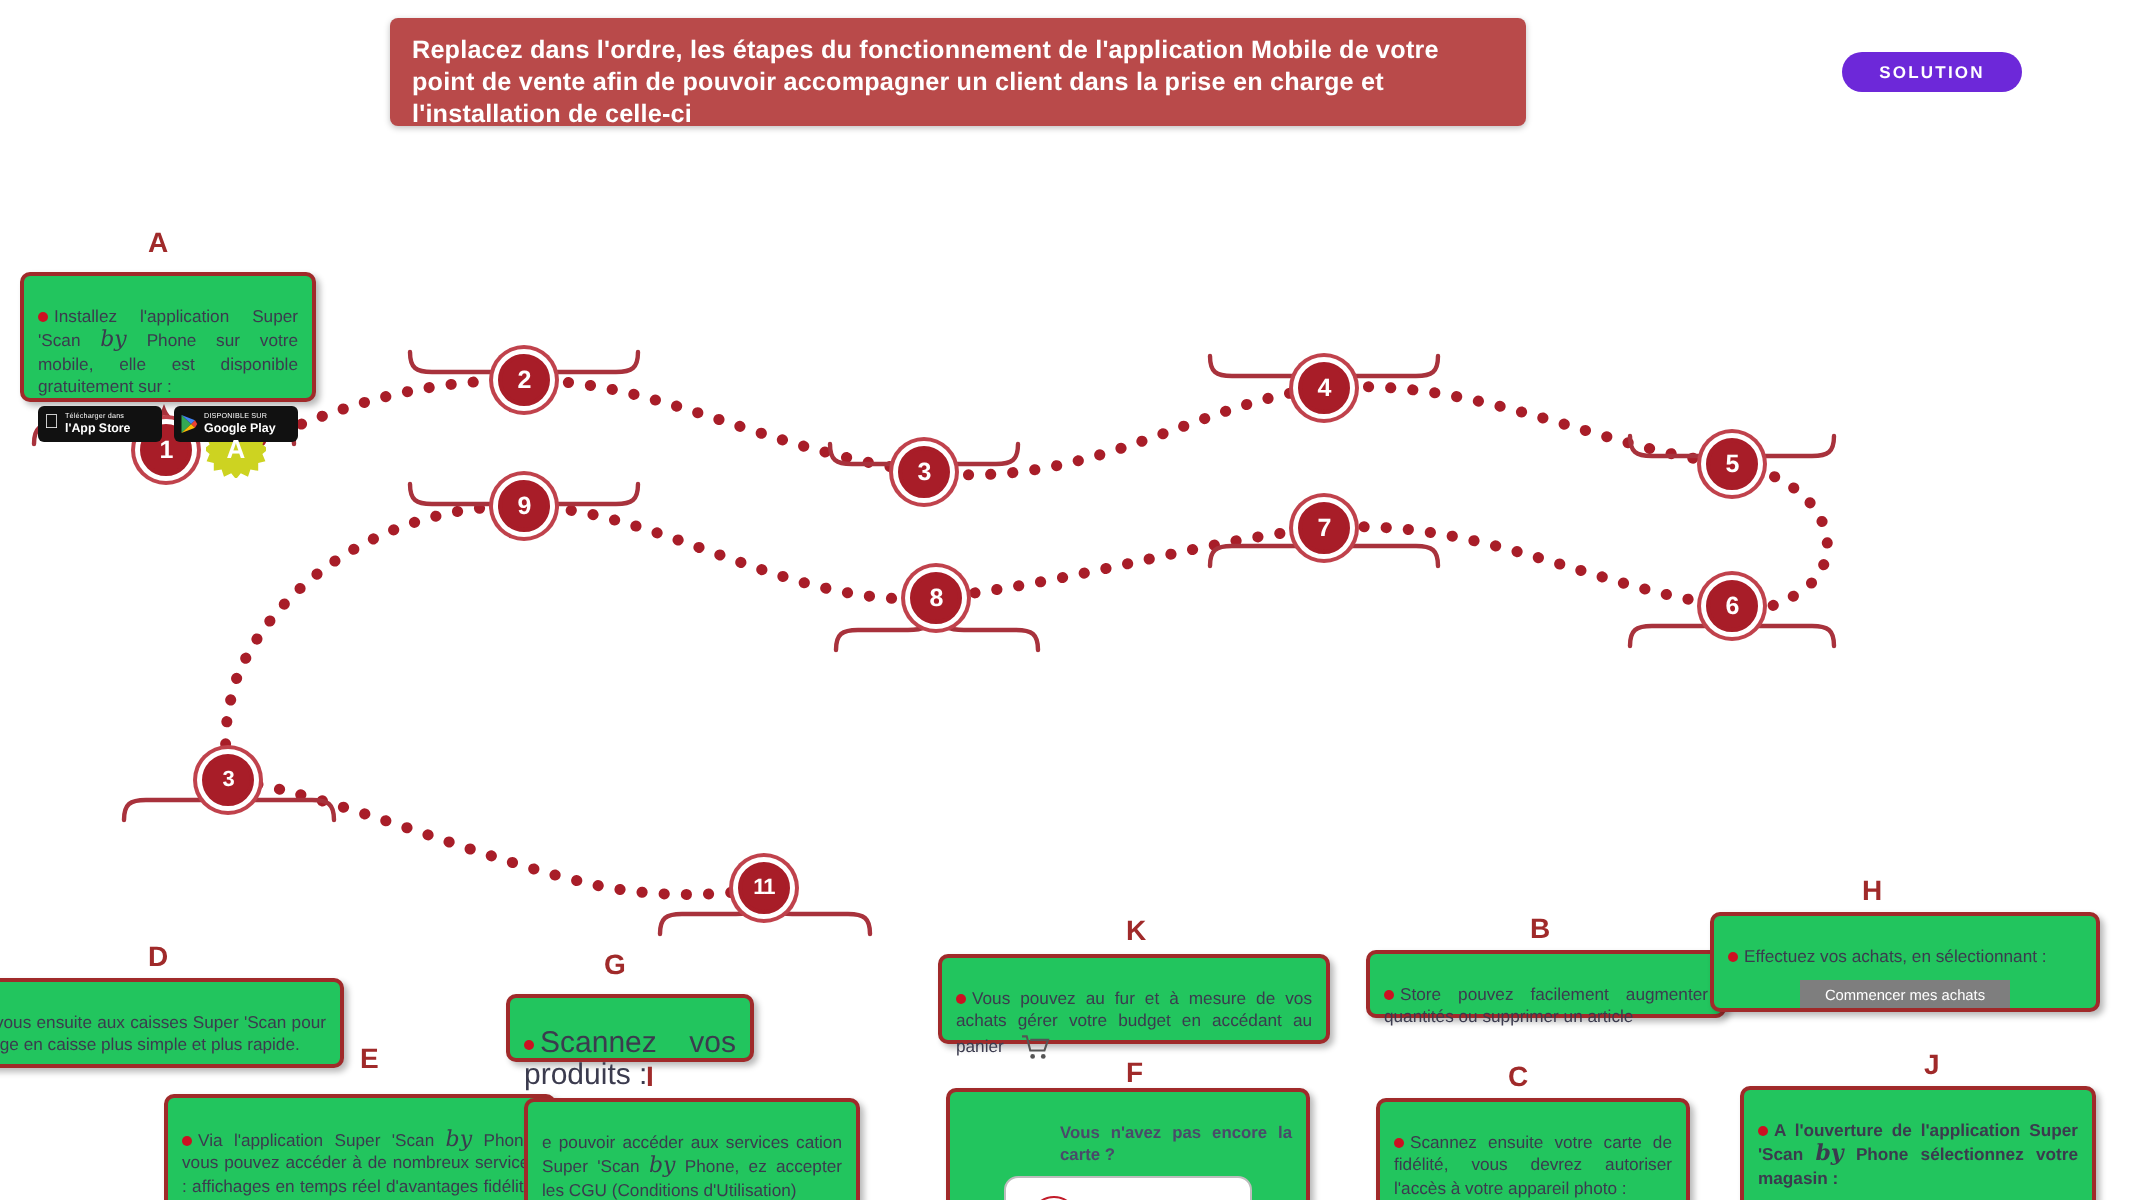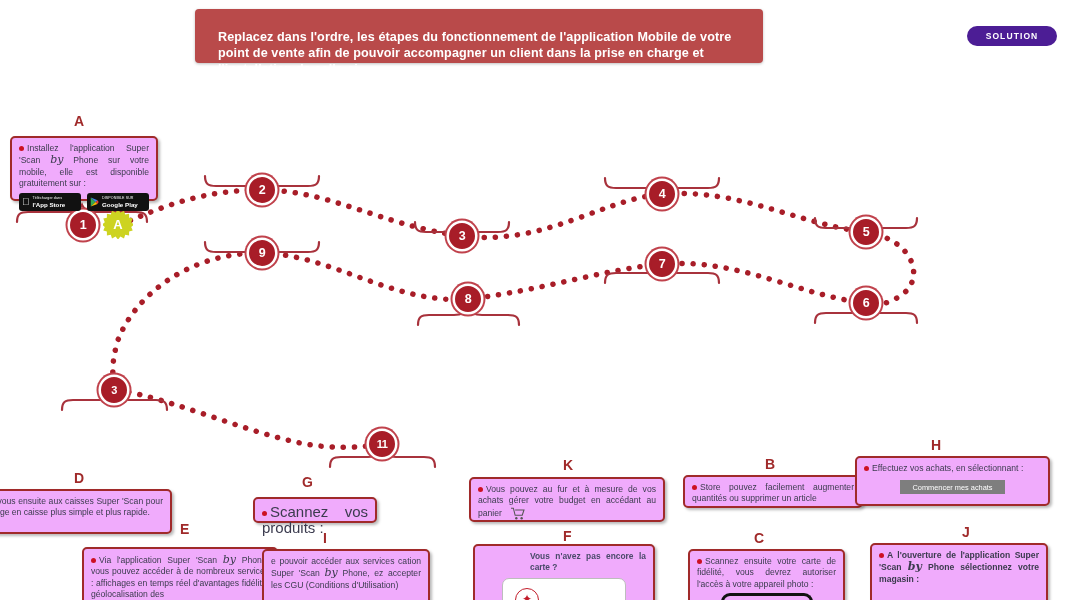--- a/index.html
+++ b/index.html
@@ -10,28 +10,28 @@
   .stage{position:absolute;left:0;top:0;width:1066px;height:600px;}
 
   
   .header-banner{
     position:absolute;left:195px;top:9px;width:568px;height:54px;
     background:#b94a4a;border-radius:4px;
     box-shadow:0 1px 3px rgba(0,0,0,.25);
     padding:8px 12px 8px 11px;box-sizing:border-box;
   }
   .header-banner p{
-    margin:12px;color:#ffffff;font-weight:bold;font-size:12.6px;line-height:16.2px;
+    margin:0;color:#ffffff;font-weight:bold;font-size:12.6px;line-height:16.2px;
     letter-spacing:.1px;
   }
   .solution-btn{
     position:absolute;left:921px;top:26px;width:90px;height:20px;
-    background:#4c1d95;border-radius:10px;border:none;
+    background:#6d28d9;border-radius:10px;border:none;
     color:#ffffff;font-size:8.5px;font-weight:bold;letter-spacing:1.1px;
-    display:flex;align-items:center;justify-content:center;cursor:pointer;margin-left:46px;
+    display:flex;align-items:center;justify-content:center;cursor:pointer;
   }
 
   
   .pathlayer{position:absolute;left:0;top:0;width:1066px;height:600px;pointer-events:none;}
 
   
   .num{
     position:absolute;width:26px;height:26px;border-radius:50%;
     background:#a81d28;border:2.5px solid #a81d28;
     box-shadow:0 0 0 2.5px #ffffff, 0 0 0 4.5px #c0424c;
@@ -45,24 +45,24 @@
   .burst{
     position:absolute;width:30px;height:30px;
     display:flex;align-items:center;justify-content:center;
     color:#ffffff;font-weight:bold;font-size:13px;
   }
   .burst svg{position:absolute;left:0;top:0;}
   .burst span{position:relative;z-index:2;}
 
   
   .card{
-    position:absolute;background:#f0abfc;
+    position:absolute;background:#22c55e;
     border:2.5px solid #a02a2a;border-radius:5px;
     box-shadow:2px 2px 3px rgba(0,0,0,.28);
-    box-sizing:border-box;padding:5px 7px;
+    box-sizing:border-box;padding:15px 7px;
     color:#3b3b4e;font-size:8.6px;line-height:11.4px;
     text-align:justify;
   }
   .card .bullet{
     display:inline-block;width:5px;height:5px;border-radius:50%;
     background:#cc1122;margin-right:3px;vertical-align:middle;
   }
   .cardlabel{
     position:absolute;color:#a02a2a;font-weight:bold;font-size:14px;
     letter-spacing:.5px;

